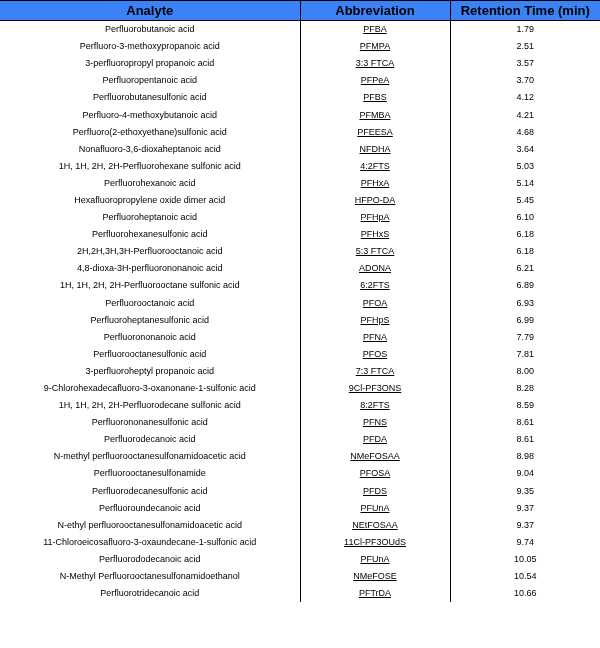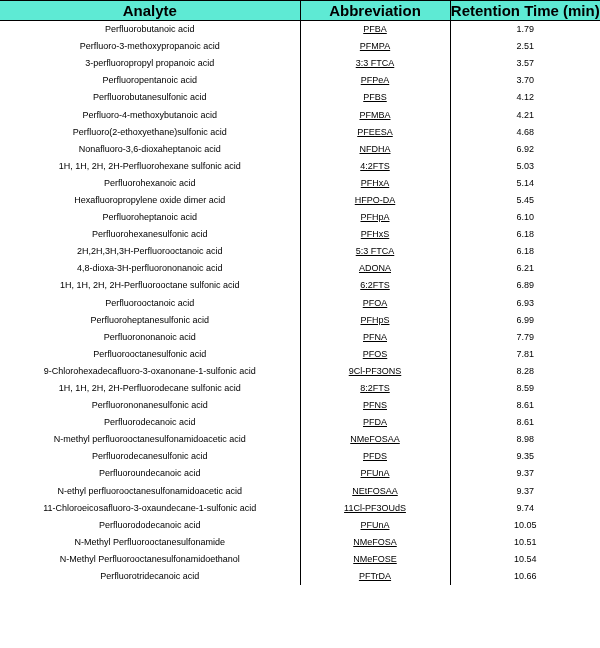--- a/index.html
+++ b/index.html
@@ -20,22 +20,22 @@
     table-layout: fixed;
   }
   table.analyte-table th,
   table.analyte-table td {
     text-align: center;
     vertical-align: middle;
     padding: 0;
     line-height: 1.0;
   }
   thead th {
-    background: #5eead4;
-    font-size: 15px;
+    background: #3b82f6;
+    font-size: 13px;
     font-weight: bold;
     height: 19px;
     border-top: 1.2px solid #000000;
     border-bottom: 1.2px solid #000000;
   }
   thead th.col-analyte { border-right: 1.2px solid #000000; }
   thead th.col-abbrev  { border-right: 1.2px solid #000000; }
   tbody td {
     font-size: 9px;
     height: 17.1px;
@@ -94,21 +94,21 @@
         <td class="col-rt">4.21</td>
       </tr>
       <tr>
         <td class="col-analyte">Perfluoro(2-ethoxyethane)sulfonic acid</td>
         <td class="col-abbrev">PFEESA</td>
         <td class="col-rt">4.68</td>
       </tr>
       <tr>
         <td class="col-analyte">Nonafluoro-3,6-dioxaheptanoic acid</td>
         <td class="col-abbrev">NFDHA</td>
-        <td class="col-rt">6.92</td>
+        <td class="col-rt">3.64</td>
       </tr>
       <tr>
         <td class="col-analyte">1H, 1H, 2H, 2H-Perfluorohexane sulfonic acid</td>
         <td class="col-abbrev">4:2FTS</td>
         <td class="col-rt">5.03</td>
       </tr>
       <tr>
         <td class="col-analyte">Perfluorohexanoic acid</td>
         <td class="col-abbrev">PFHxA</td>
         <td class="col-rt">5.14</td>
@@ -157,20 +157,25 @@
         <td class="col-analyte">Perfluorononanoic acid</td>
         <td class="col-abbrev">PFNA</td>
         <td class="col-rt">7.79</td>
       </tr>
       <tr>
         <td class="col-analyte">Perfluorooctanesulfonic acid</td>
         <td class="col-abbrev">PFOS</td>
         <td class="col-rt">7.81</td>
       </tr>
       <tr>
+        <td class="col-analyte">3-perfluoroheptyl propanoic acid</td>
+        <td class="col-abbrev">7:3 FTCA</td>
+        <td class="col-rt">8.00</td>
+      </tr>
+      <tr>
         <td class="col-analyte">9-Chlorohexadecafluoro-3-oxanonane-1-sulfonic acid</td>
         <td class="col-abbrev">9Cl-PF3ONS</td>
         <td class="col-rt">8.28</td>
       </tr>
       <tr>
         <td class="col-analyte">1H, 1H, 2H, 2H-Perfluorodecane sulfonic acid</td>
         <td class="col-abbrev">8:2FTS</td>
         <td class="col-rt">8.59</td>
       </tr>
       <tr>
@@ -182,20 +187,25 @@
         <td class="col-analyte">Perfluorodecanoic acid</td>
         <td class="col-abbrev">PFDA</td>
         <td class="col-rt">8.61</td>
       </tr>
       <tr>
         <td class="col-analyte">N-methyl perfluorooctanesulfonamidoacetic acid</td>
         <td class="col-abbrev">NMeFOSAA</td>
         <td class="col-rt">8.98</td>
       </tr>
       <tr>
+        <td class="col-analyte">Perfluorooctanesulfonamide</td>
+        <td class="col-abbrev">PFOSA</td>
+        <td class="col-rt">9.04</td>
+      </tr>
+      <tr>
         <td class="col-analyte">Perfluorodecanesulfonic acid</td>
         <td class="col-abbrev">PFDS</td>
         <td class="col-rt">9.35</td>
       </tr>
       <tr>
         <td class="col-analyte">Perfluoroundecanoic acid</td>
         <td class="col-abbrev">PFUnA</td>
         <td class="col-rt">9.37</td>
       </tr>
       <tr>
@@ -205,25 +215,20 @@
       </tr>
       <tr>
         <td class="col-analyte">11-Chloroeicosafluoro-3-oxaundecane-1-sulfonic acid</td>
         <td class="col-abbrev">11Cl-PF3OUdS</td>
         <td class="col-rt">9.74</td>
       </tr>
       <tr>
         <td class="col-analyte">Perfluorododecanoic acid</td>
         <td class="col-abbrev">PFUnA</td>
         <td class="col-rt">10.05</td>
-      </tr>
-      <tr>
-        <td class="col-analyte">N-Methyl Perfluorooctanesulfonamide</td>
-        <td class="col-abbrev">NMeFOSA</td>
-        <td class="col-rt">10.51</td>
       </tr>
       <tr>
         <td class="col-analyte">N-Methyl Perfluorooctanesulfonamidoethanol</td>
         <td class="col-abbrev">NMeFOSE</td>
         <td class="col-rt">10.54</td>
       </tr>
       <tr>
         <td class="col-analyte">Perfluorotridecanoic acid</td>
         <td class="col-abbrev">PFTrDA</td>
         <td class="col-rt">10.66</td>

